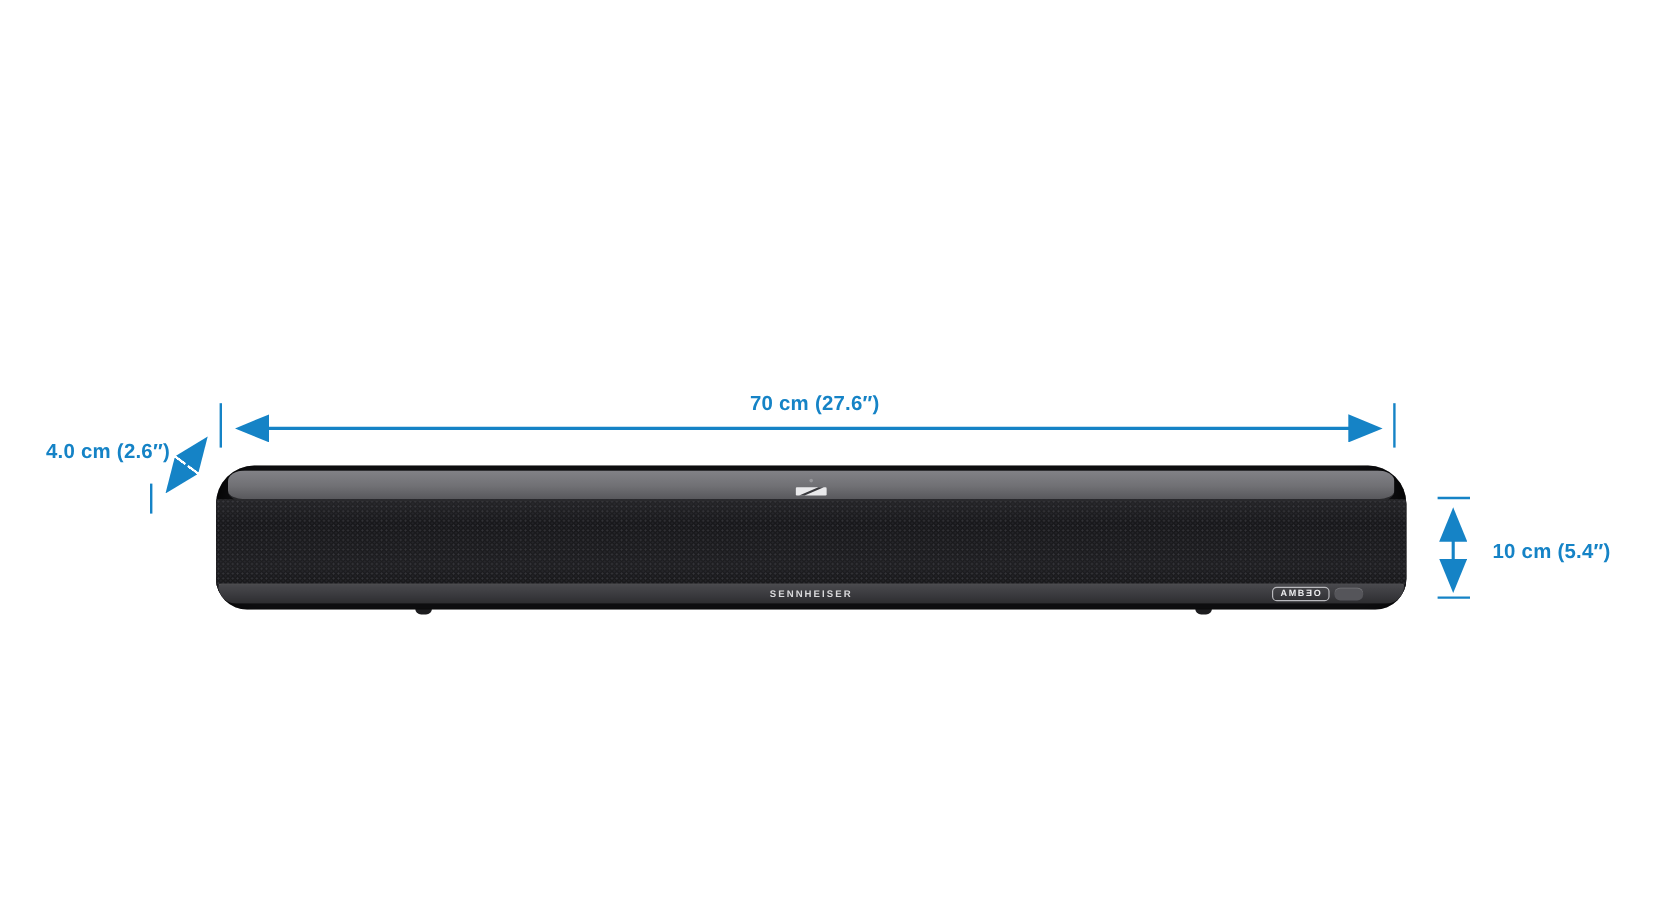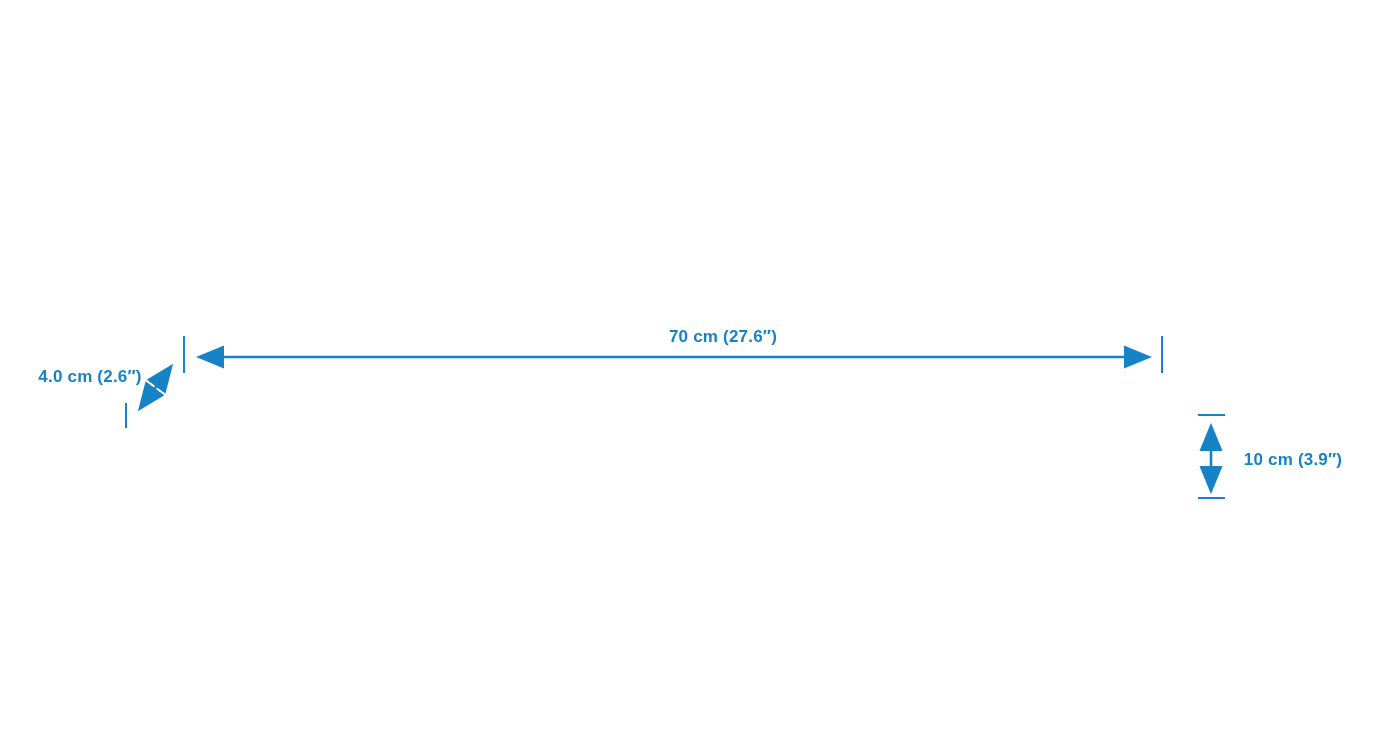--- a/index.html
+++ b/index.html
@@ -19,21 +19,21 @@
 
   .dim-label {
     position: absolute;
     transform: translate(-50%, -50%);
     color: var(--accent, #1583c6);
     font-size: 17px;
     font-weight: bold;
     white-space: nowrap;
     letter-spacing: 0.2px;
   }
-  .dim-label.width  { left: 679px;  top: 337px; margin-left: 44px; }
+  .dim-label.width  { left: 679px;  top: 337px; }
   .dim-label.depth  { left: 90px;   top: 377px; }
   .dim-label.height { left: 1293px; top: 460px; }
 
   
   .soundbar { position: absolute; left: 180px; top: 388px; width: 992px; height: 120px; }
 
   .bar-body {
     position: absolute; inset: 0;
     background: #0f0f11;
     border-radius: 32px 32px 26px 26px;
@@ -131,16 +131,38 @@
 
     <g>
       <line class="dim-line" x1="1211" y1="428" x2="1211" y2="489" marker-start="url(#arrowhead)" marker-end="url(#arrowhead)"></line>
       <line class="dim-tick" x1="1198" y1="415" x2="1225" y2="415"></line>
       <line class="dim-tick" x1="1198" y1="498" x2="1225" y2="498"></line>
     </g>
   </svg>
 
   <div class="dim-label width">70 cm (27.6″)</div>
   <div class="dim-label depth">4.0 cm (2.6″)</div>
-  <div class="dim-label height">10 cm (3.9″)</div>
+  <div class="dim-label height">10 cm (5.4″)</div>
 
+  <div class="soundbar">
+    <div class="foot left"></div>
+    <div class="foot right"></div>
+
+    <div class="bar-body">
+      <div class="bar-grille"></div>
+
+      <div class="bar-top">
+        <div class="top-dot"></div>
+        <svg class="logo-mark" viewBox="0 0 26 9">
+          <rect x="0" y="1" width="26" height="7" rx="1.2" fill="#e9e9eb"></rect>
+          <path d="M3,8 L19,1 L23.5,1 L7.5,8 Z" fill="#3a3a3e"></path>
+        </svg>
+      </div>
+
+      <div class="bar-base">
+        <span class="brand-label">SENNHEISER</span>
+        <span class="ambeo-badge">AMBƎO</span>
+        <span class="display-window"></span>
+      </div>
+    </div>
+  </div>
 
 </div>
 
 </body></html>

